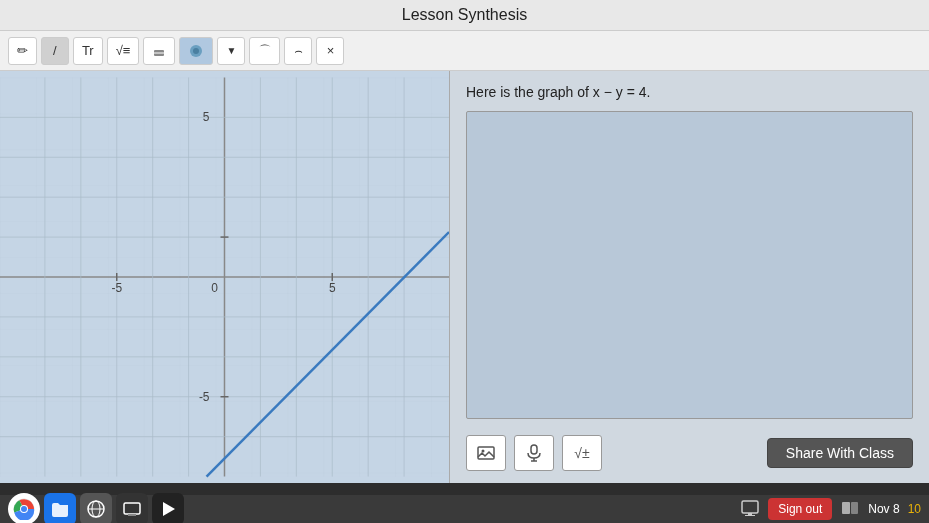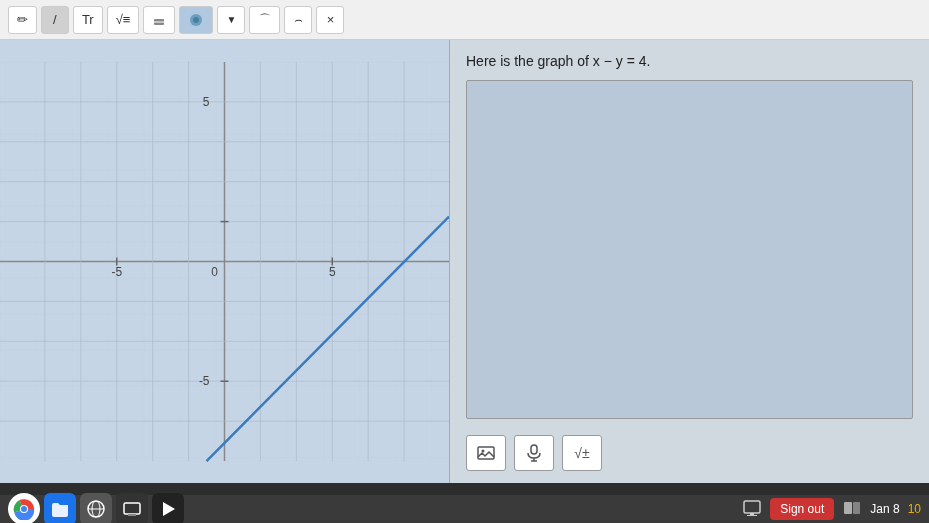--- a/index.html
+++ b/index.html
@@ -200,20 +200,23 @@
     
     .graph-area {
       background-color: #c5d5e5;
     }
   </style>
 </head>
 <body>
 
 <div class="main-content">
 
+  <div class="title-bar">
+    <span>Lesson Synthesis</span>
+  </div>
 
   <div class="toolbar">
     <button class="toolbar-btn">✏</button>
     <button class="toolbar-btn active">/</button>
     <button class="toolbar-btn">Tr</button>
     <button class="toolbar-btn">√≡</button>
     <button class="toolbar-btn">
       <svg width="14" height="14" viewBox="0 0 14 14">
         <rect x="2" y="6" width="10" height="6" fill="#888" rx="1"></rect>
         <line x1="2" y1="9" x2="12" y2="9" stroke="#fff" stroke-width="1"></line>
@@ -308,20 +311,21 @@
           <svg width="20" height="20" viewBox="0 0 20 20">
             <rect x="7" y="2" width="6" height="9" rx="3" fill="none" stroke="#555" stroke-width="1.5"></rect>
             <path d="M4 10 Q4 15 10 15 Q16 15 16 10" fill="none" stroke="#555" stroke-width="1.5"></path>
             <line x1="10" y1="15" x2="10" y2="18" stroke="#555" stroke-width="1.5"></line>
             <line x1="7" y1="18" x2="13" y2="18" stroke="#555" stroke-width="1.5"></line>
           </svg>
         </button>
         <button class="answer-tool-btn">
           <span style="font-size:14px;color:#555;">√±</span>
         </button>
+        <button class="share-btn">Share With Class</button>
       </div>
     </div>
 
   </div>
 </div>
 
 <div class="taskbar">
 
   <div class="taskbar-icon" style="background:#fff;">
     <svg width="22" height="22" viewBox="0 0 22 22">
@@ -371,16 +375,16 @@
       </svg>
     </div>
     <button class="sign-out-btn">Sign out</button>
 
     <div style="cursor:pointer;">
       <svg width="20" height="20" viewBox="0 0 20 20">
         <rect x="2" y="4" width="8" height="12" rx="1" fill="#ccc" opacity="0.8"></rect>
         <rect x="11" y="4" width="7" height="12" rx="1" fill="#ccc" opacity="0.5"></rect>
       </svg>
     </div>
-    <span style="color:#fff; font-size:12px;">Jan 8</span>
+    <span style="color:#fff; font-size:12px;">Nov 8</span>
     <span style="color:#eab308; font-size:12px;">10</span>
   </div>
 </div>
 
 </body></html>

